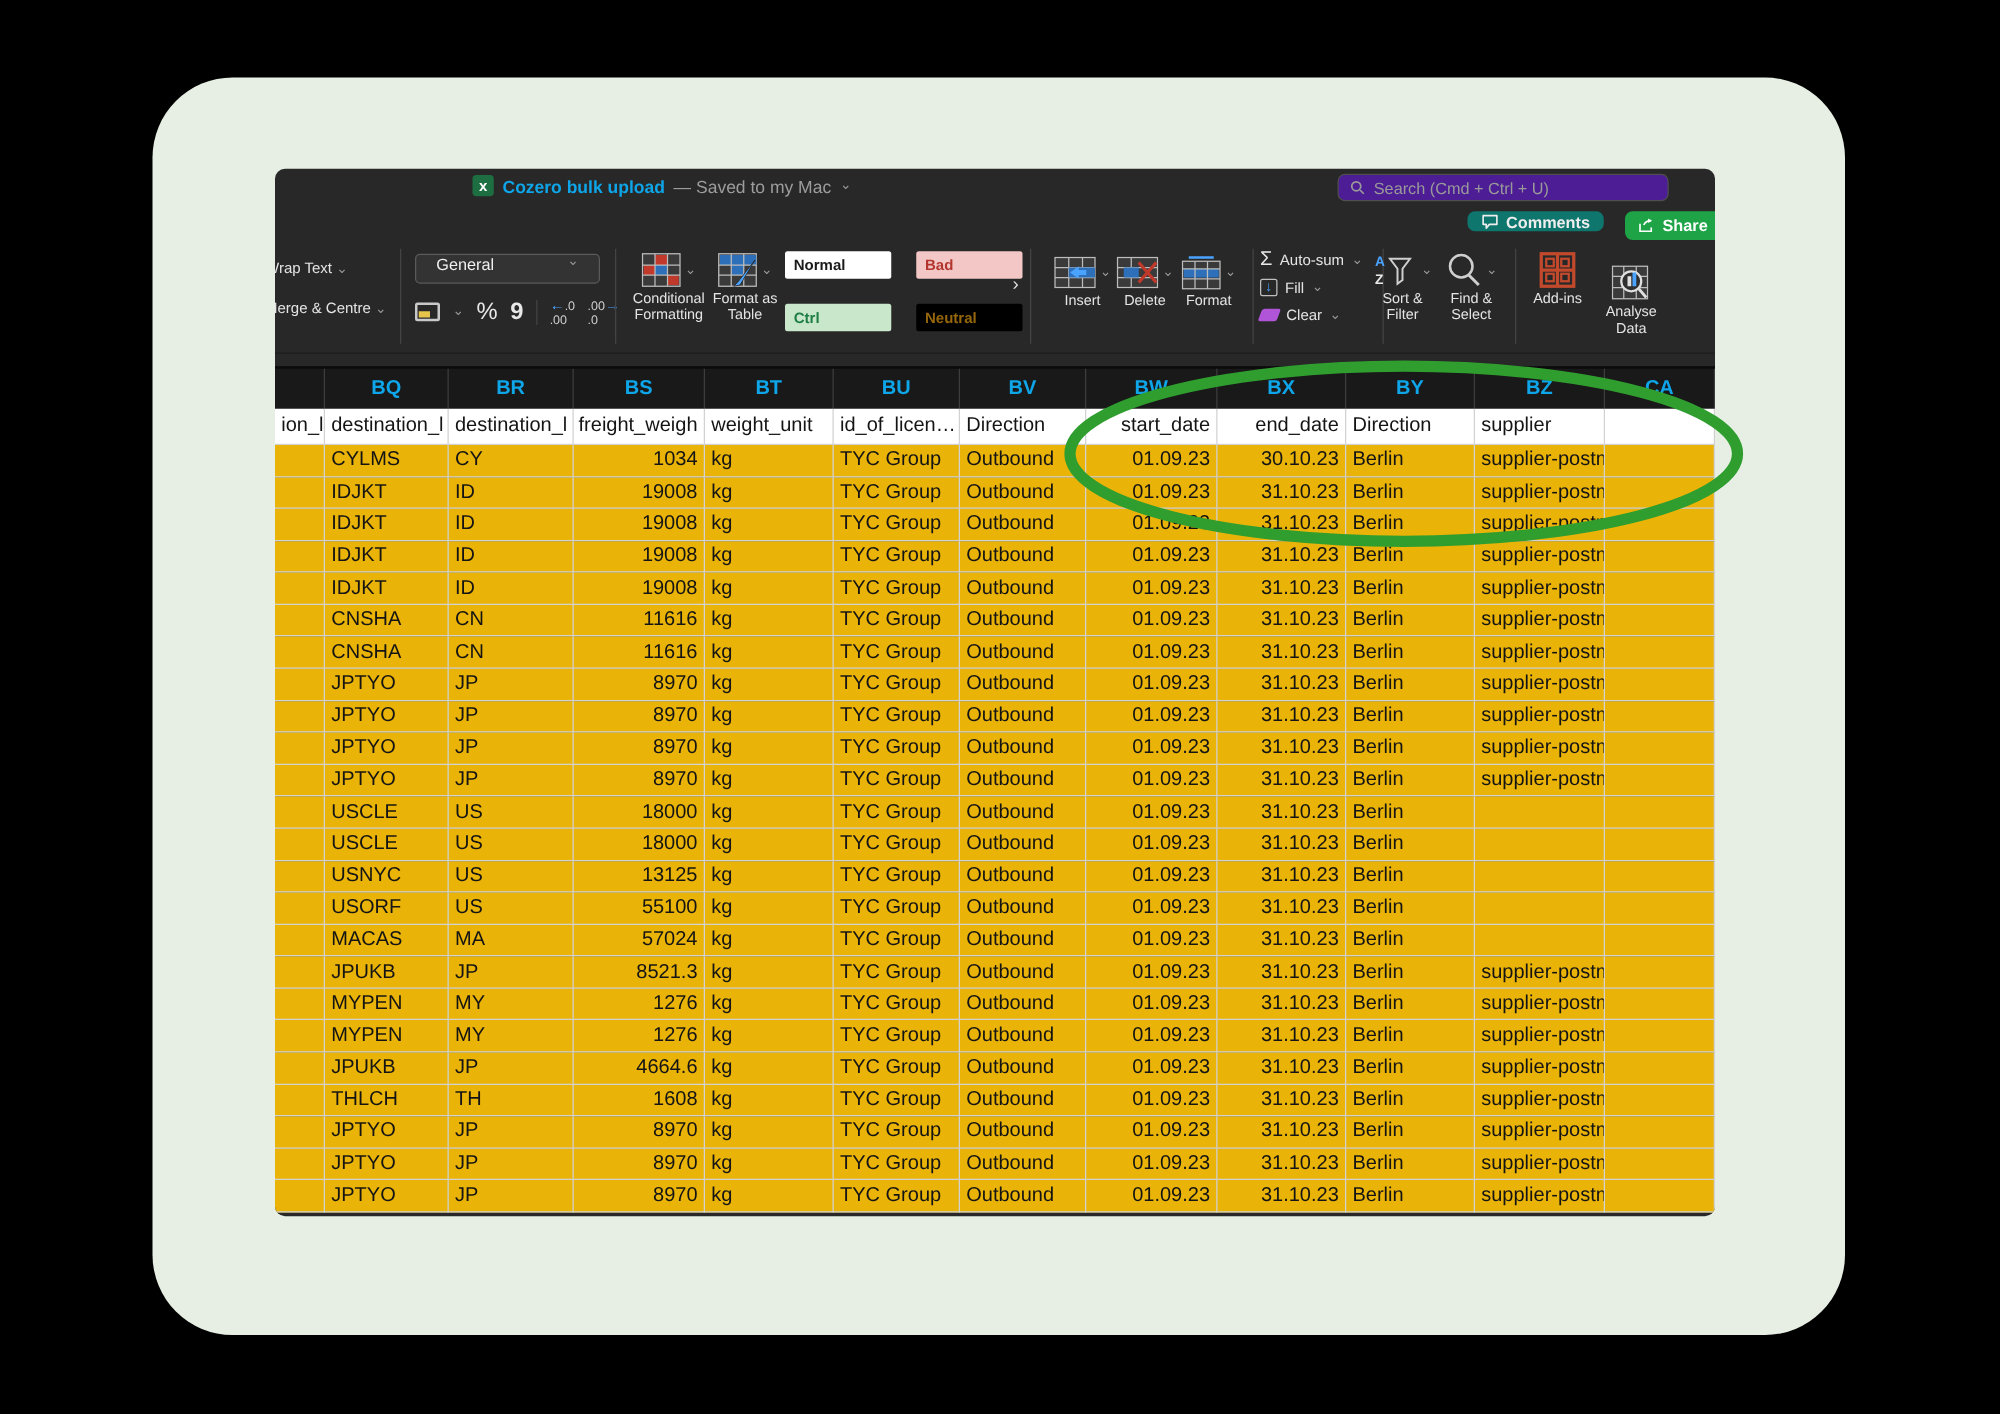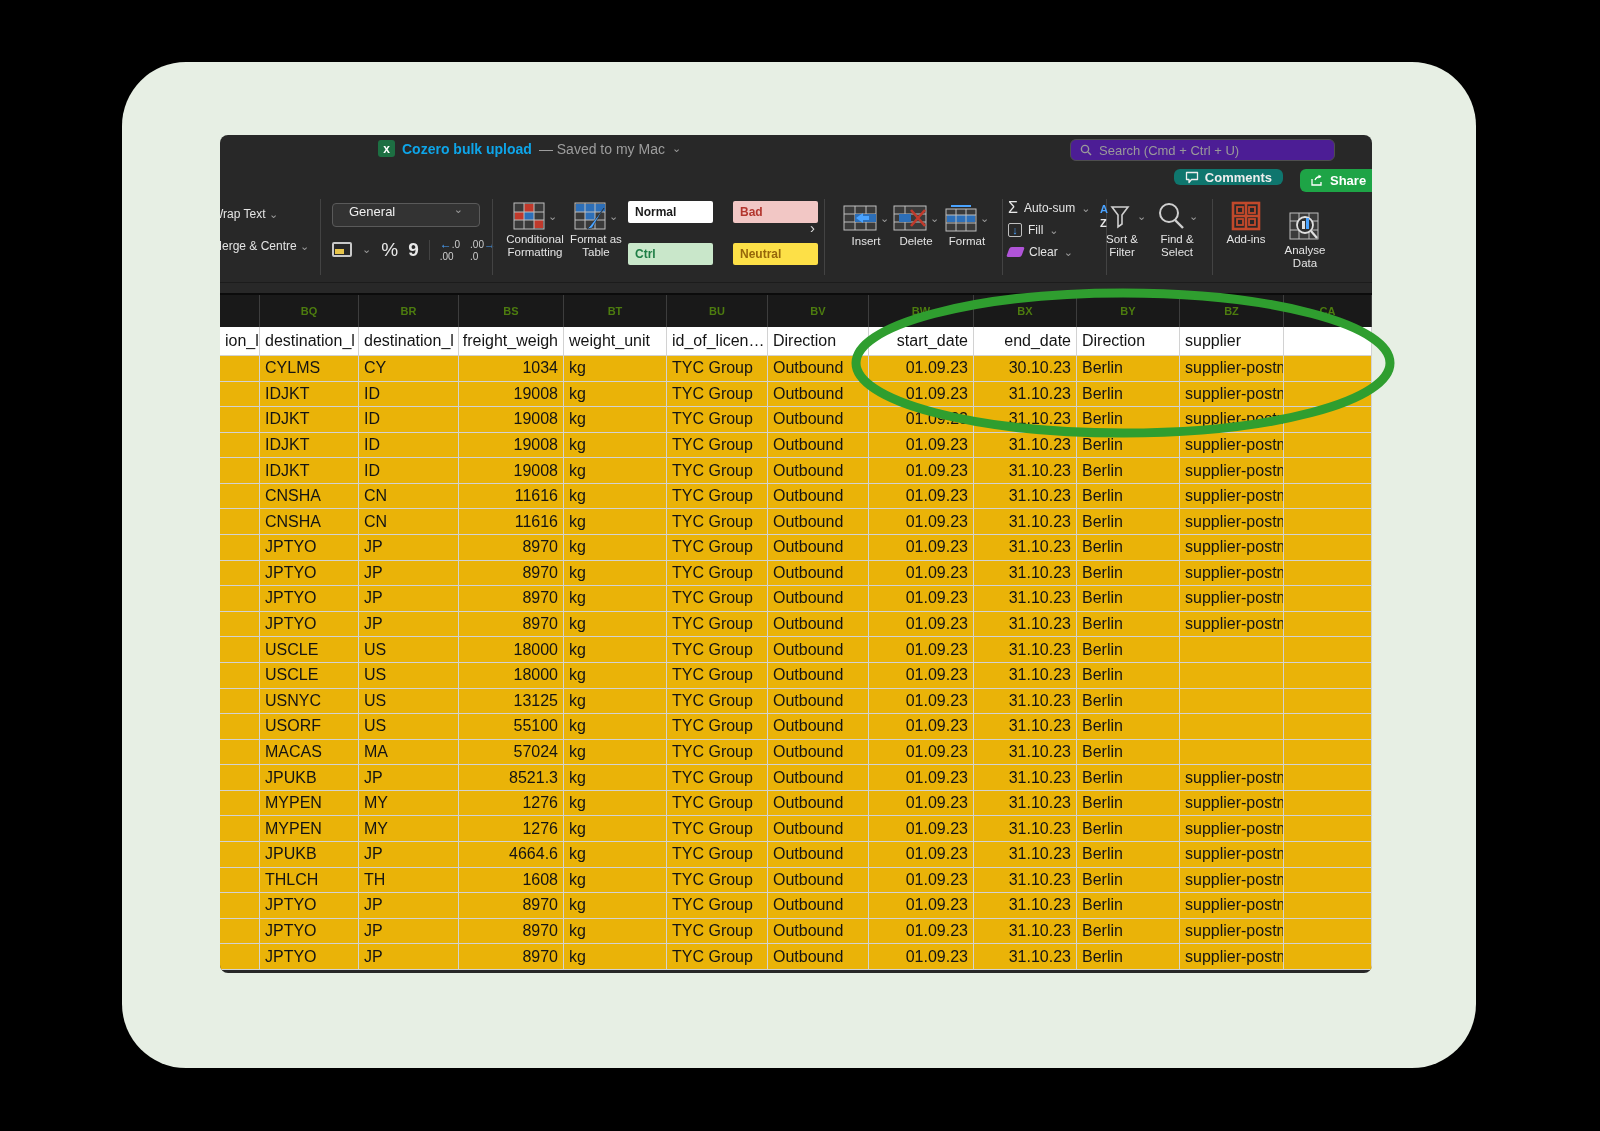--- a/index.html
+++ b/index.html
@@ -57,21 +57,21 @@
   .sigma { font-size:16px; color:#e8e8e8; }
   .fill-icon { width:14px; height:14px; border:1.5px solid #bfbfbf; border-radius:2px; color:#4aa3ff; font-size:11px; display:flex; align-items:center; justify-content:center; font-weight:bold; }
   .eraser { width:15px; height:10px; background:#b054d8; transform:skewX(-20deg); border-radius:2px; }
 
   .grid-ico { display:inline-block; }
 
   
   .sheet { position:absolute; left:0; top:158px; width:100%; }
   .srow-grid { display:grid; grid-template-columns:40px 99px 100px 105px 103px 101px 101px 105px 103px 103px 104px minmax(0,1fr); }
   .letters { height:34px; background:#191919; border-top:2px solid #0b0b0b; }
-  .letters .cell { color:#4d7c0f; font-weight:bold; font-size:11px; display:flex; align-items:center; justify-content:center; border-right:1px solid #3d3d3d; }
+  .letters .cell { color:#0ea5e9; font-weight:bold; font-size:16px; display:flex; align-items:center; justify-content:center; border-right:1px solid #3d3d3d; }
   .fieldrow { height:29px; background:#fff; }
   .datarow { height:25.58px; background:#eab308; }
   .fieldrow .cell, .datarow .cell { color:#141414; font-size:16px; display:flex; align-items:center; padding:0 5px; border-right:1px solid #d2d2d2; border-bottom:1px solid #d2d2d2; white-space:nowrap; overflow:hidden; }
   .cell.num { justify-content:flex-end; padding-right:5px; }
 
   
   .annotation { position:absolute; left:845px; top:286px; width:560px; height:155px; pointer-events:none; }
 </style>
 </head>
 <body>
@@ -173,21 +173,21 @@
           </svg>
           <span class="caret">⌄</span>
         </div>
         <div class="rlabel small two-line">Format as Table</div>
       </div>
 
       <div class="chips">
         <div class="chip" style="background: rgb(255, 255, 255); color: rgb(26, 26, 26);">Normal</div>
         <div class="chip" style="background: rgb(242, 199, 197); color: rgb(179, 53, 46);">Bad</div>
         <div class="chip" style="background: rgb(201, 231, 202); color: rgb(30, 125, 69);">Ctrl</div>
-        <div class="chip" style="background: #fde047; color: rgb(150, 102, 10);">Neutral</div>
+        <div class="chip" style="background: #000000; color: rgb(150, 102, 10);">Neutral</div>
       </div>
       <div class="chips-arrow">›</div>
 
       <div class="rdiv" style="left:604px"></div>
 
       <div class="icon-btn" style="left:618px; top:6px; width:56px;">
         <div class="glyph">
           <svg width="34" height="26" viewBox="0 0 34 26">
             <rect x="1" y="1" width="32" height="24" fill="#3a3a3a" stroke="#bdbdbd"></rect>
             <line x1="1" y1="9" x2="33" y2="9" stroke="#bdbdbd"></line>

